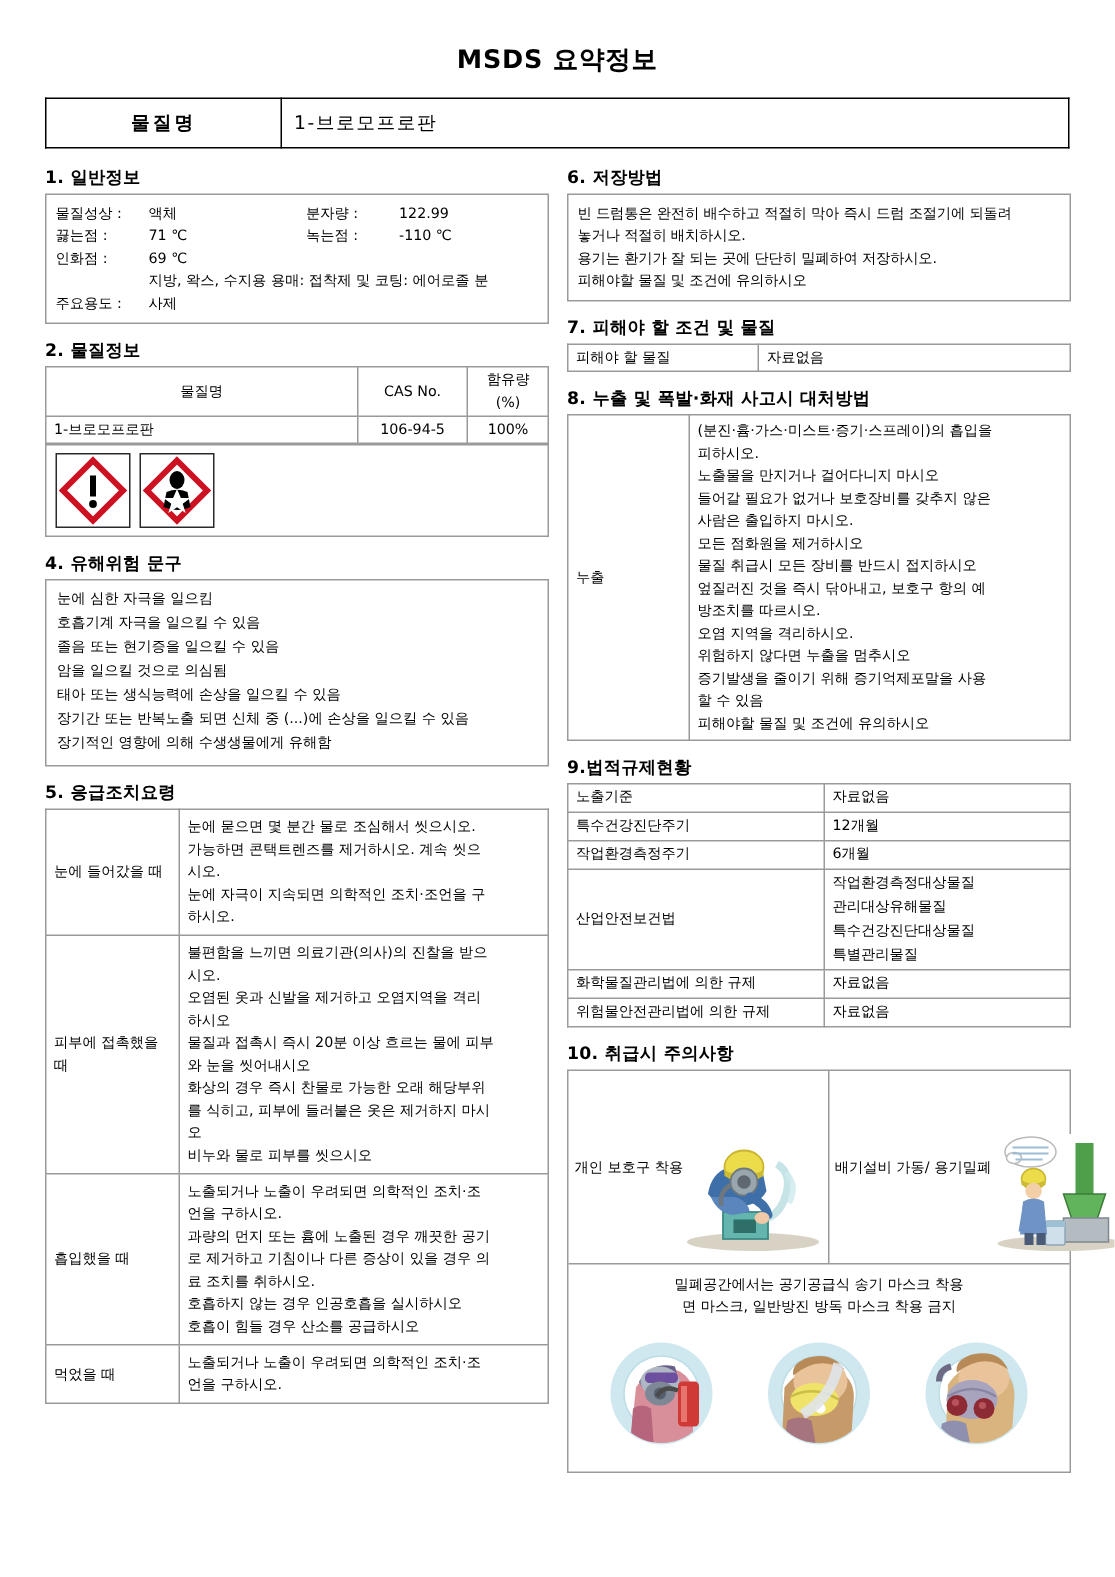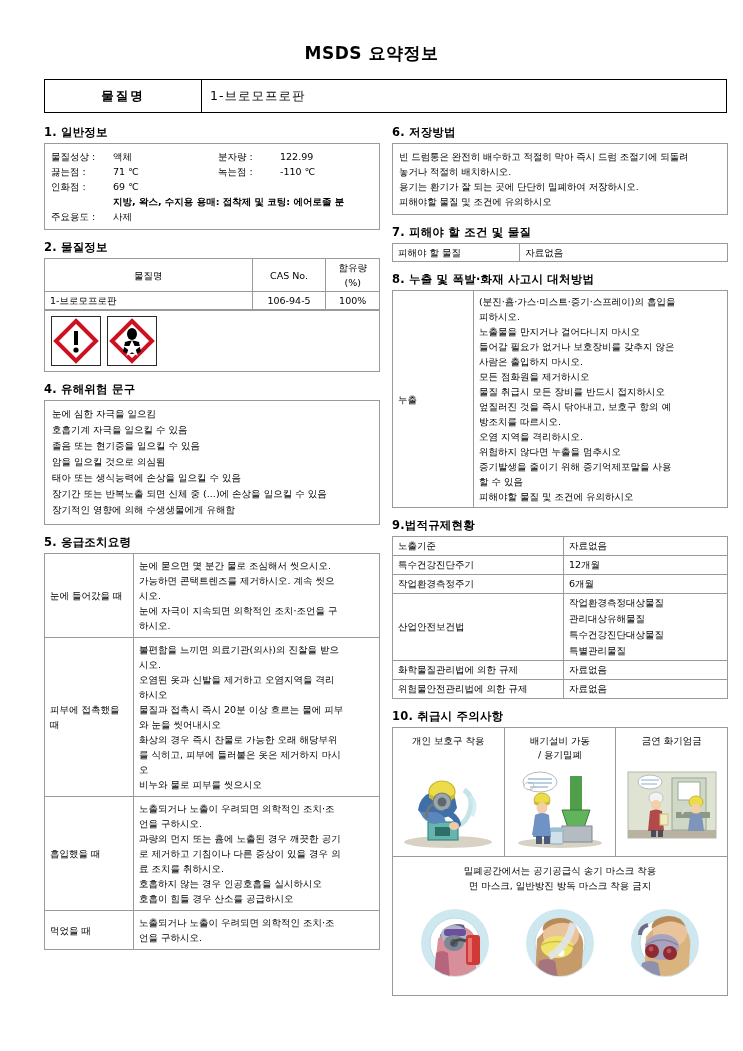--- a/index.html
+++ b/index.html
@@ -2,21 +2,21 @@
 <html lang="ko"><head>
 <meta charset="utf-8">
 <style>
   html,body{margin:0;padding:0;background:#fff;}
   body{
     width:743px;height:1051px;
     font-family:"DejaVu Sans","Liberation Sans",sans-serif;
     color:#000;
     -webkit-font-smoothing:none;
   }
-  .page{position:relative;width:743px;height:1051px;box-sizing:border-box;padding:14px;}
+  .page{position:relative;width:743px;height:1051px;box-sizing:border-box;padding:0;}
 
   .doc-title{
     text-align:center;
     font-size:17px;
     font-weight:bold;
     letter-spacing:0.5px;
     padding-top:28px;
     padding-bottom:14px;
   }
 
@@ -74,21 +74,21 @@
     letter-spacing:-0.1px;
   }
 
   
   .gi{width:100%;border-collapse:collapse;}
   .gi td{font-size:9.5px;line-height:15px;padding:0;vertical-align:top;white-space:nowrap;}
   .gi td.k{width:62px;}
   .gi td.v{width:105px;}
   .gi td.k2{width:62px;}
   .gi td.v2{width:auto;}
-  .gi td.wide{white-space:nowrap;font-weight:bold;}
+  .gi td.wide{white-space:nowrap;}
 
   
   table.t{
     width:100%;
     border-collapse:collapse;
     table-layout:fixed;
   }
   table.t th,table.t td{
     border:1px solid #9a9a9a;
     font-size:9.5px;
@@ -165,21 +165,21 @@
   
   .handling{border:1px solid #9a9a9a;box-sizing:border-box;}
   .hrow{display:flex;}
   .hcell{
     flex:1 1 0;
     border-right:1px solid #9a9a9a;
     box-sizing:border-box;
     padding:6px 4px 4px 4px;
     text-align:center;
     min-height:128px;
-    display:flex;flex-direction:column;align-items:center;
+    display:flex;flex-direction:row;align-items:center;
   }
   .hcell:last-child{border-right:none;}
   .hcap{font-size:9.5px;line-height:14px;white-space:nowrap;}
   .hart{margin-top:auto;}
   .hnote{
     border-top:1px solid #9a9a9a;
     text-align:center;
     padding:6px 4px 4px 4px;
     font-size:9.5px;
     line-height:15px;

